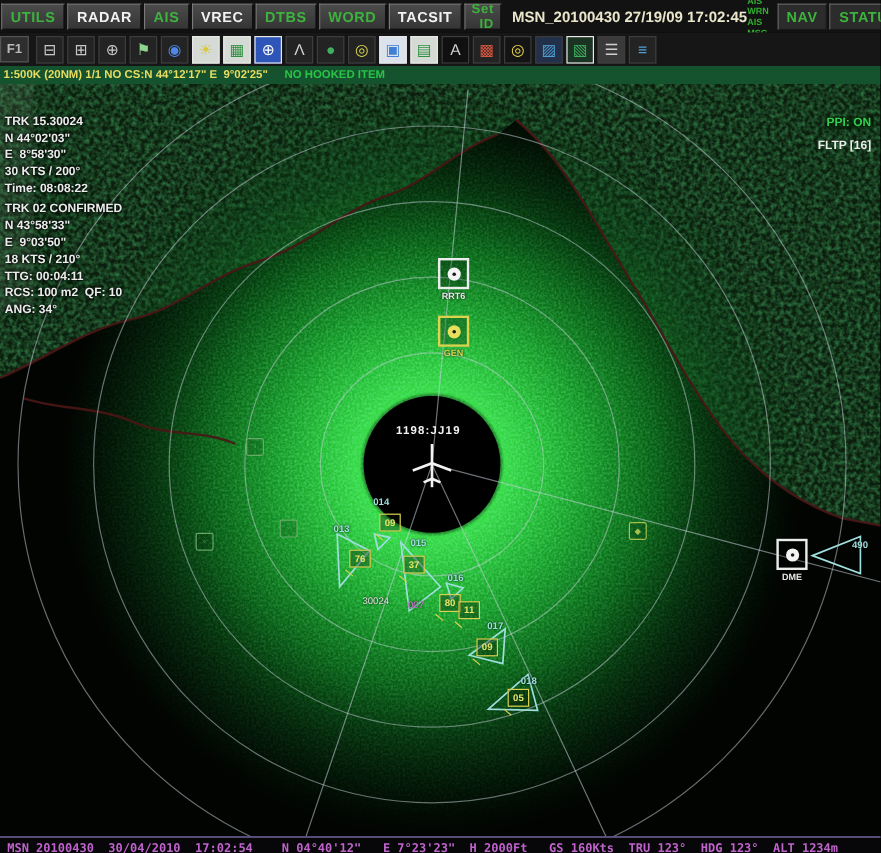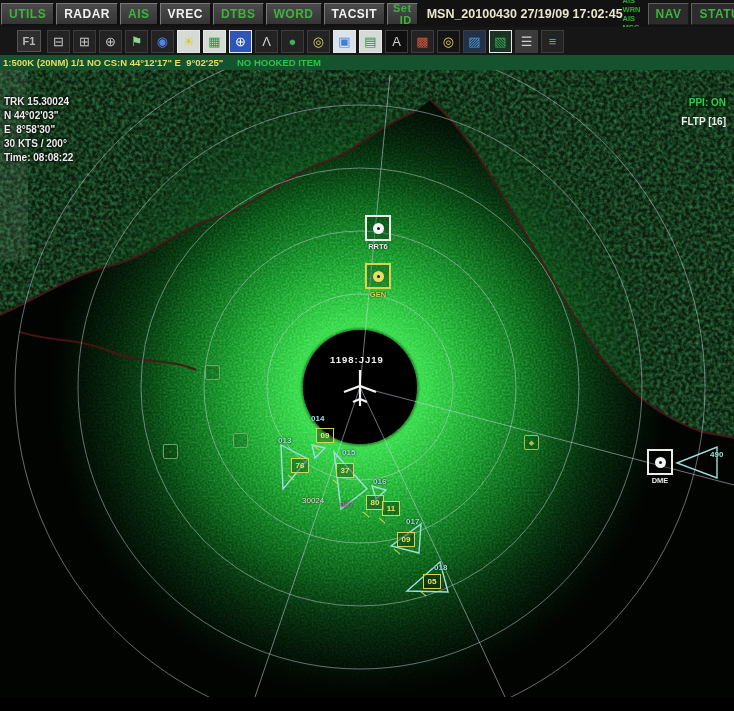--- a/index.html
+++ b/index.html
@@ -16,21 +16,21 @@
   .menu-btn.white{color:#f2f2f2;}
   .menu-btn.green-small{font-size:11px;color:#3db33d;padding:0 5px;}
   #mission-text{color:#eae6cc;font-weight:bold;font-size:12.5px;margin-left:8px;white-space:nowrap;}
   #menu-spacer{flex:1;}
   #ais-indicators{display:flex;flex-direction:column;justify-content:center;margin-right:6px;}
   .ais-line{color:#2fae2f;font-weight:bold;font-size:7.5px;line-height:9px;}
   .menu-btn.flat{background:#2c2c2c;border-color:#606060 #1a1a1a #1a1a1a #606060;}
 
   
   #toolbar{position:absolute;left:0;top:27px;width:734px;height:28px;background:#161616;
-           display:flex;align-items:center;padding-left:17px;box-sizing:border-box;}
+           display:flex;align-items:center;padding-left:0;box-sizing:border-box;}
   #fkey{width:22px;height:20px;background:#2e2e2e;border:1px solid #555;color:#b8b8b8;
         font-size:11px;font-weight:bold;display:flex;align-items:center;justify-content:center;margin-right:6px;}
   .tb-icon{width:21px;height:21px;margin-right:3px;border:1px solid #3c3c3c;display:flex;
            align-items:center;justify-content:center;font-size:13px;line-height:1;cursor:default;}
   .tb-icon.hl{border-color:#e8e8e8;}
 
   
   #status-line{position:absolute;left:0;top:55px;width:734px;height:15px;background:#14532d;}
   #scale-text{position:absolute;left:3px;top:2px;color:#e8dc62;font-size:9.5px;font-weight:bold;white-space:pre;}
   #hooked-text{position:absolute;left:237px;top:2px;color:#28c548;font-size:9.5px;font-weight:bold;}
@@ -205,20 +205,21 @@
         <polygon points="334,382 367,419 341,439" fill="none" stroke="#9fdede" stroke-width="1.4"></polygon>
         <polygon points="372,416 386,420 376,429" fill="none" stroke="#9fdede" stroke-width="1.4"></polygon>
         <polygon points="391,476 421,454 419,483" fill="none" stroke="#9fdede" stroke-width="1.4"></polygon>
         <polygon points="407,521 440,492 448,522" fill="none" stroke="#9fdede" stroke-width="1.4"></polygon>
         <polygon points="677,393 717,377 717,408" fill="none" stroke="#9fdede" stroke-width="1.4"></polygon>
       </svg>
 
     <div id="glass-strip"></div>
 
     <div class="ovl trk-panel" id="trk-panel-1" style="top:25px;"><div>TRK 15.30024</div><div>N 44°02'03"</div><div>E  8°58'30"</div><div>30 KTS / 200°</div><div>Time: 08:08:22</div></div>
+    <div class="ovl trk-panel" id="trk-panel-2" style="top:98px;"><div>TRK 02 CONFIRMED</div><div>N 43°58'33"</div><div>E  9°03'50"</div><div>18 KTS / 210°</div><div>TTG: 00:04:11</div><div>RCS: 100 m2  QF: 10</div><div>ANG: 34°</div></div>
 
     <div class="ovl" id="ppi-status">PPI: ON</div>
     <div class="ovl" id="fltp-label">FLTP [16]</div>
     <div class="ovl" id="ownship-label">1198:JJ19</div>
 
     <div id="markers-layer">
         <div class="pt white" style="left: 365px; top: 145px;">
           <span class="pt-c"></span>
         </div>
         <div class="pt-label white" style="left: 356px; top: 172px;">RRT6</div>
@@ -246,14 +247,17 @@
         <div class="trk-label" style="left: 434px; top: 493px;">018</div>
         <div class="tag" style="left: 423px; top: 504px;">05</div>
         <div class="trk-label" style="left: 710px; top: 380px;">490</div>
         <div class="tag" style="left: 366px; top: 425px;">80</div>
         <div class="tag" style="left: 382px; top: 431px;">11</div>
         <div class="free-label" style="left: 302px; top: 426px; color: rgb(226, 226, 226);">30024</div>
         <div class="free-label" style="left: 340px; top: 430px; color: rgb(212, 111, 212);">007</div>
       </div>
   </div>
 
+  <div id="bottom-bar">
+    <div id="bottom-text">MSN 20100430  30/04/2010  17:02:54    N 04°40'12"   E 7°23'23"  H 2000Ft   GS 160Kts  TRU 123°  HDG 123°  ALT 1234m</div>
+  </div>
 
 </div>
 
 </body></html>

